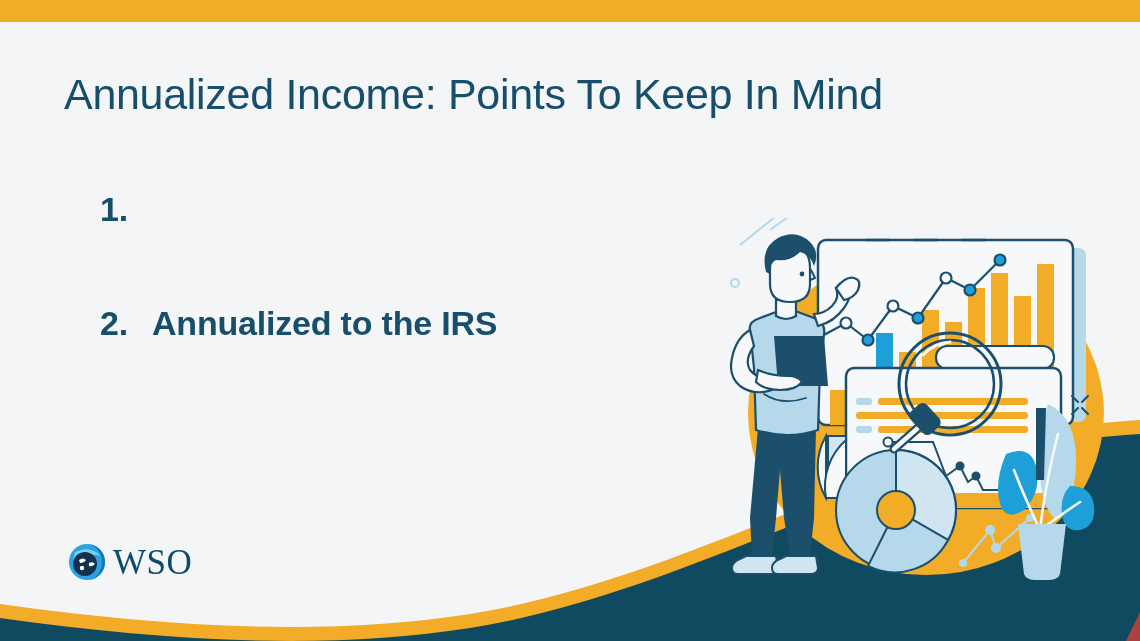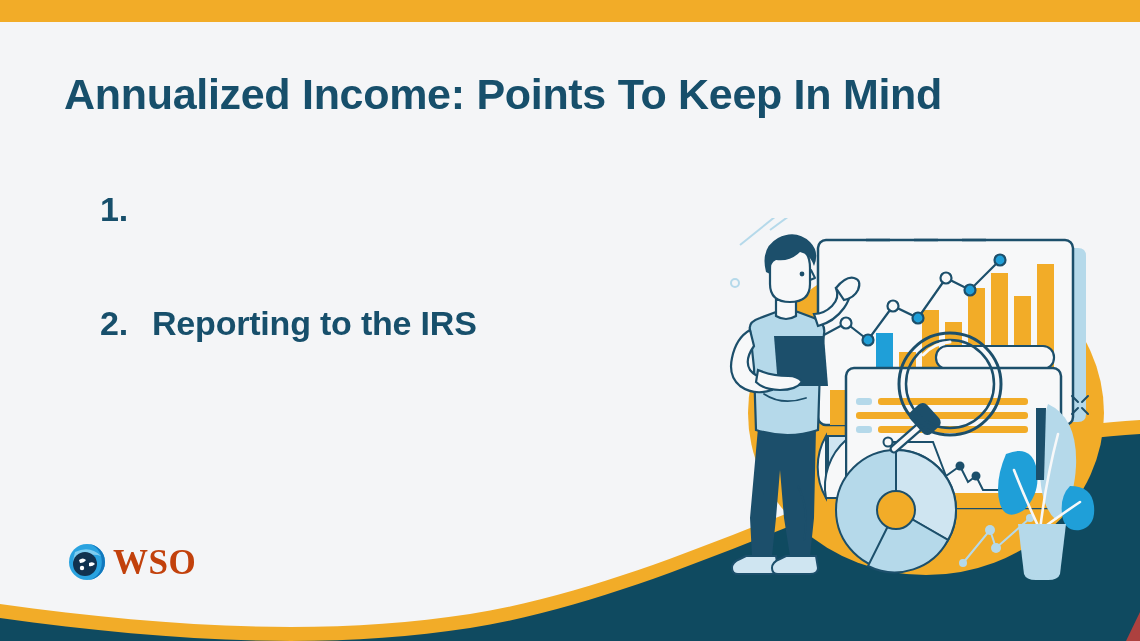--- a/index.html
+++ b/index.html
@@ -32,21 +32,21 @@
   }
 
   
   #title {
     position: absolute;
     left: 64px;
     top: 66px;
     width: 1030px;
     font-size: 43px;
     line-height: 56px;
-    font-weight: bold;
+    font-weight: normal;
     letter-spacing: -0.3px;
     color: #174f6b;
     z-index: 5;
     white-space: nowrap;
   }
 
   
   #points {
     position: absolute;
     left: 100px;
@@ -76,24 +76,24 @@
   }
   #logo-mark {
     width: 38px;
     height: 38px;
     flex: 0 0 38px;
     position: relative;
   }
   #logo-text {
     margin-left: 7px;
     font-family: "Liberation Serif", serif;
-    font-weight: bold;
+    font-weight: normal;
     font-size: 35px;
     line-height: 35px;
-    color: #c2410c;
+    color: #0c4a6e;
     letter-spacing: 0.5px;
   }
 
   
   #wave {
     position: absolute;
     left: 0; top: 0;
     width: 1140px;
     height: 641px;
     z-index: 3;
@@ -338,21 +338,21 @@
   </svg>
 
   <h1 id="title">Annualized Income: Points To Keep In Mind</h1>
 
   <div id="points">
     <div class="point-row">
       <span class="point-num">1.</span>
     </div>
     <div class="point-row" style="margin-top:44px;">
       <span class="point-num">2.</span>
-      <span class="point-text">Reporting to the IRS</span>
+      <span class="point-text">Annualized to the IRS</span>
     </div>
   </div>
 
   <div id="logo">
     <span id="logo-mark">
       <svg viewBox="0 0 38 38" width="38" height="38" xmlns="http://www.w3.org/2000/svg">
         <circle cx="19" cy="19" r="18" fill="#2aa3e0"></circle>
         <path d="M19,1 A18,18 0 0 1 19,37 A14,17 0 0 0 19,1 Z" fill="#1278bd"></path>
         <path d="M7,9 Q22,2 33,13 Q22,9 12,17 Q6,22 9,30 Q3,21 7,9 Z" fill="#7fcdf0"></path>
         <circle cx="17" cy="21" r="12" fill="#11324f"></circle>

